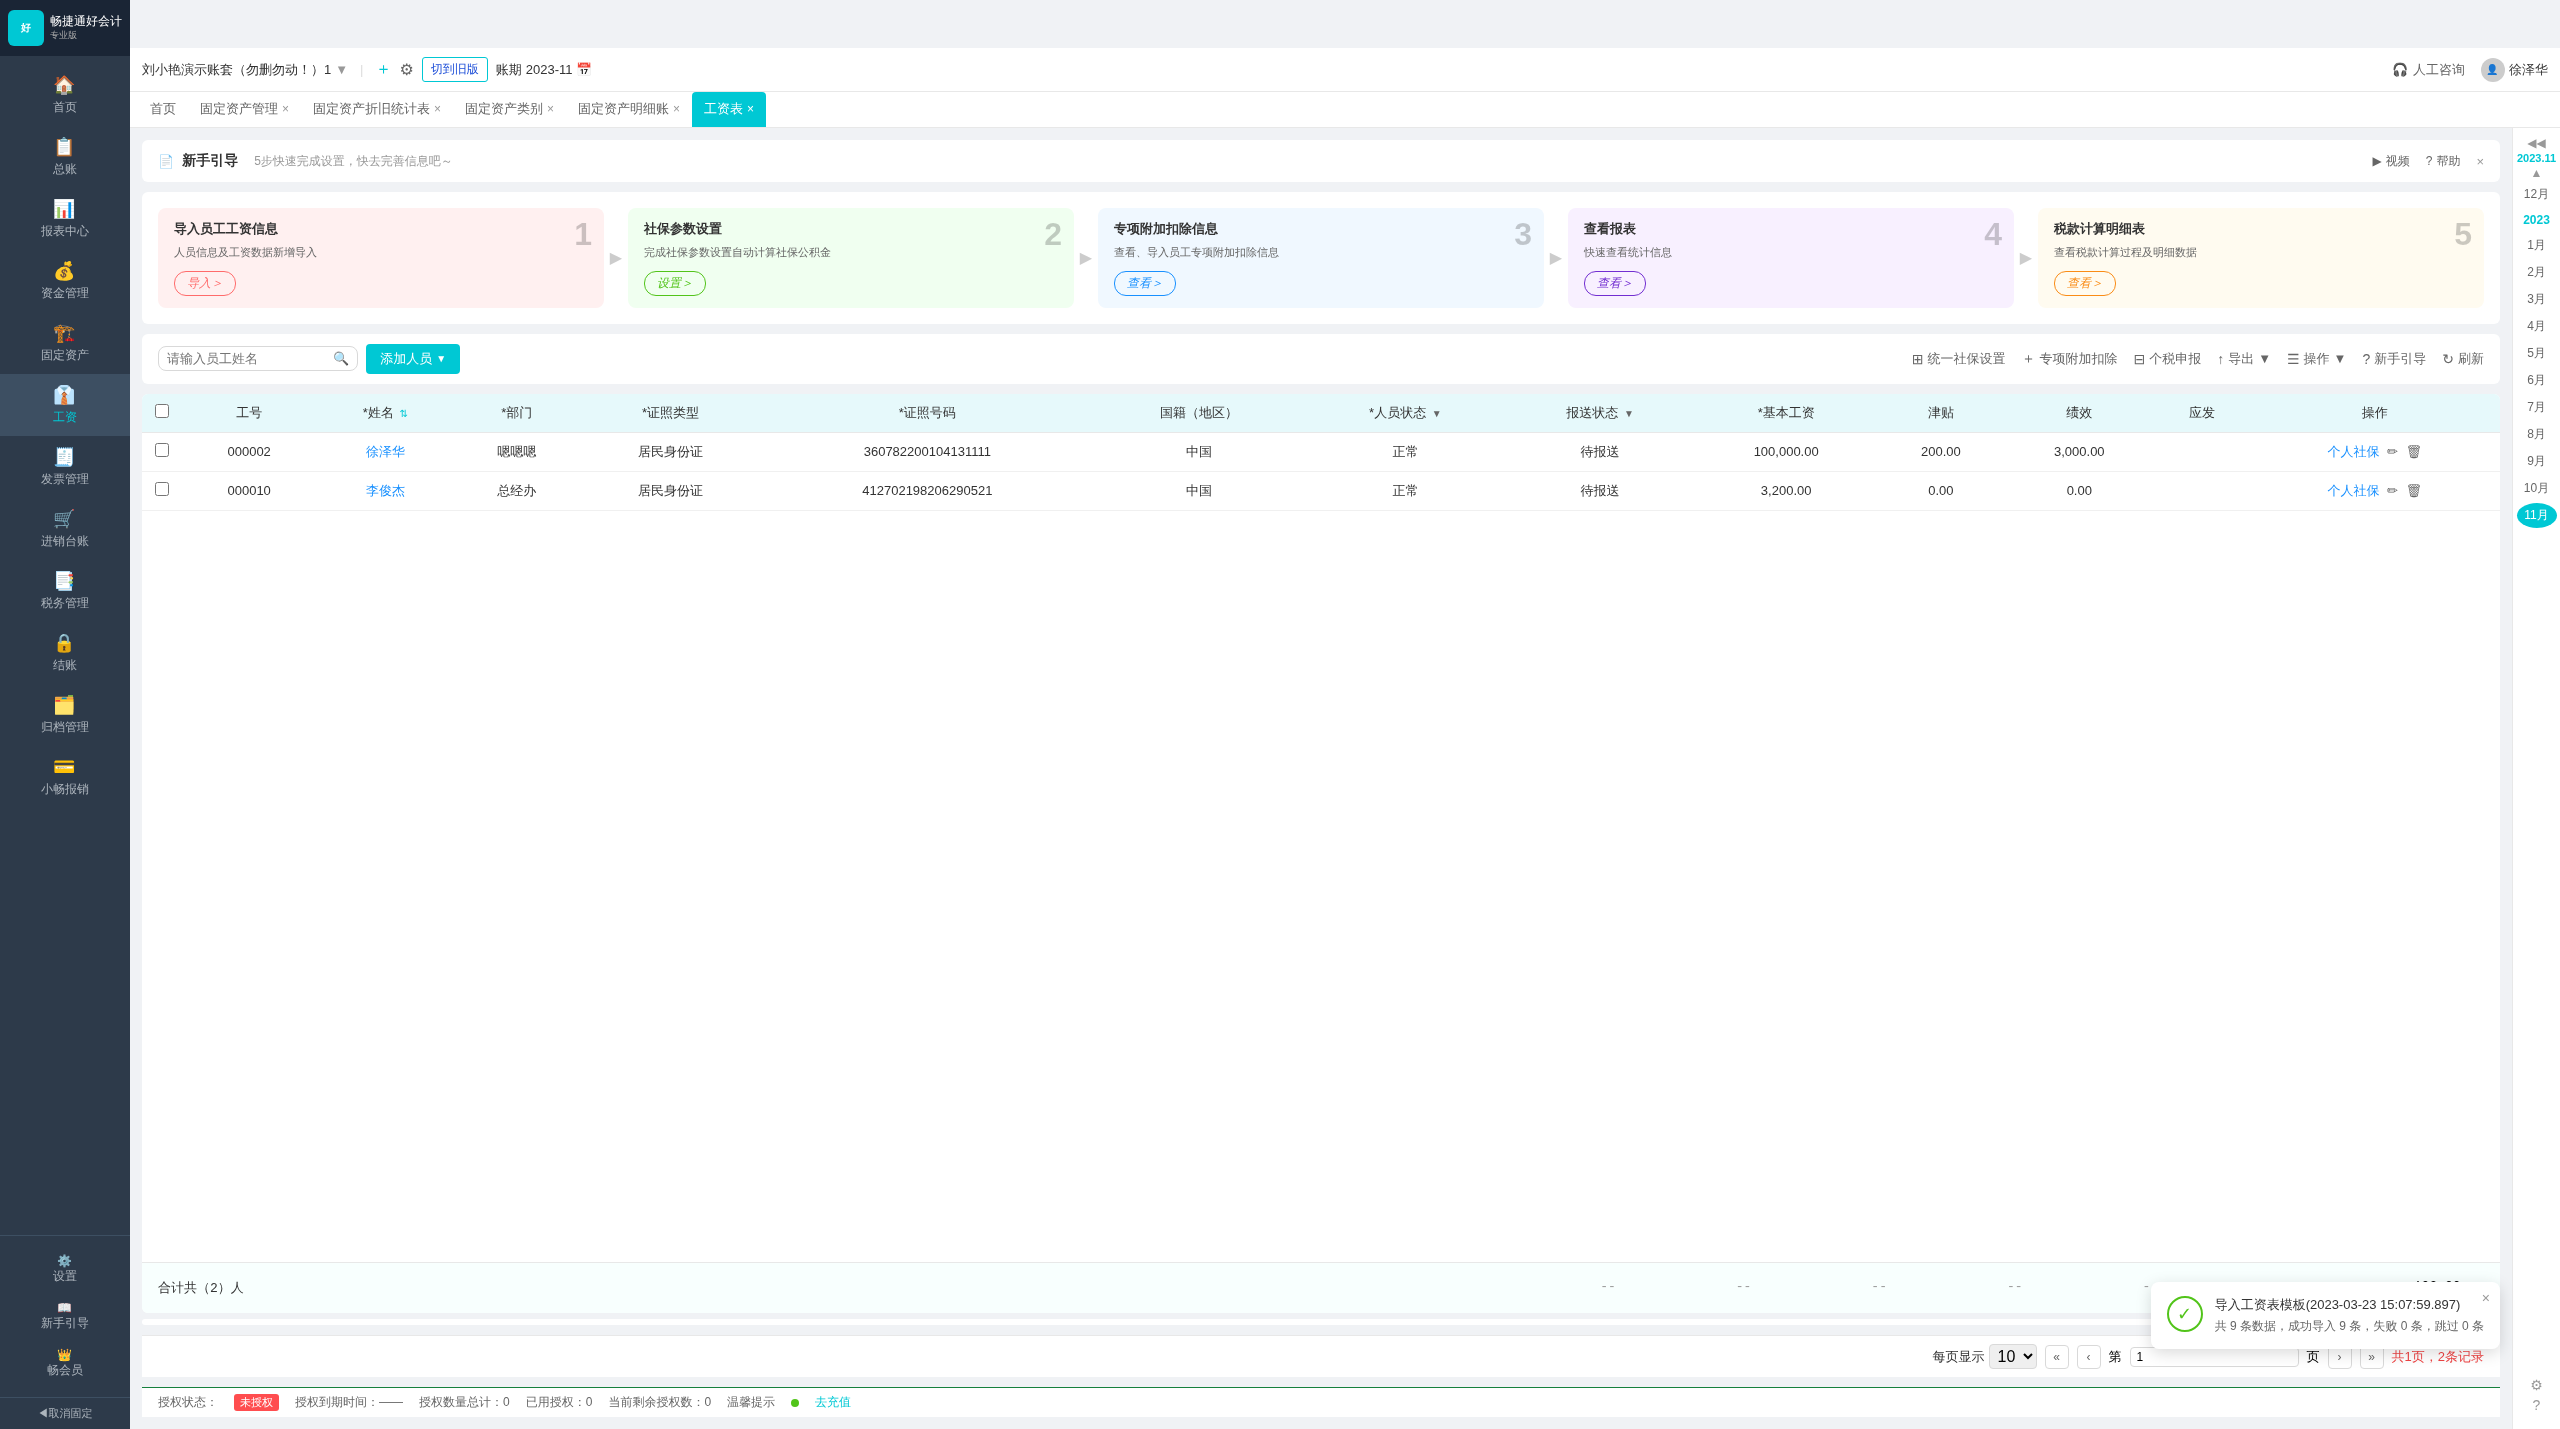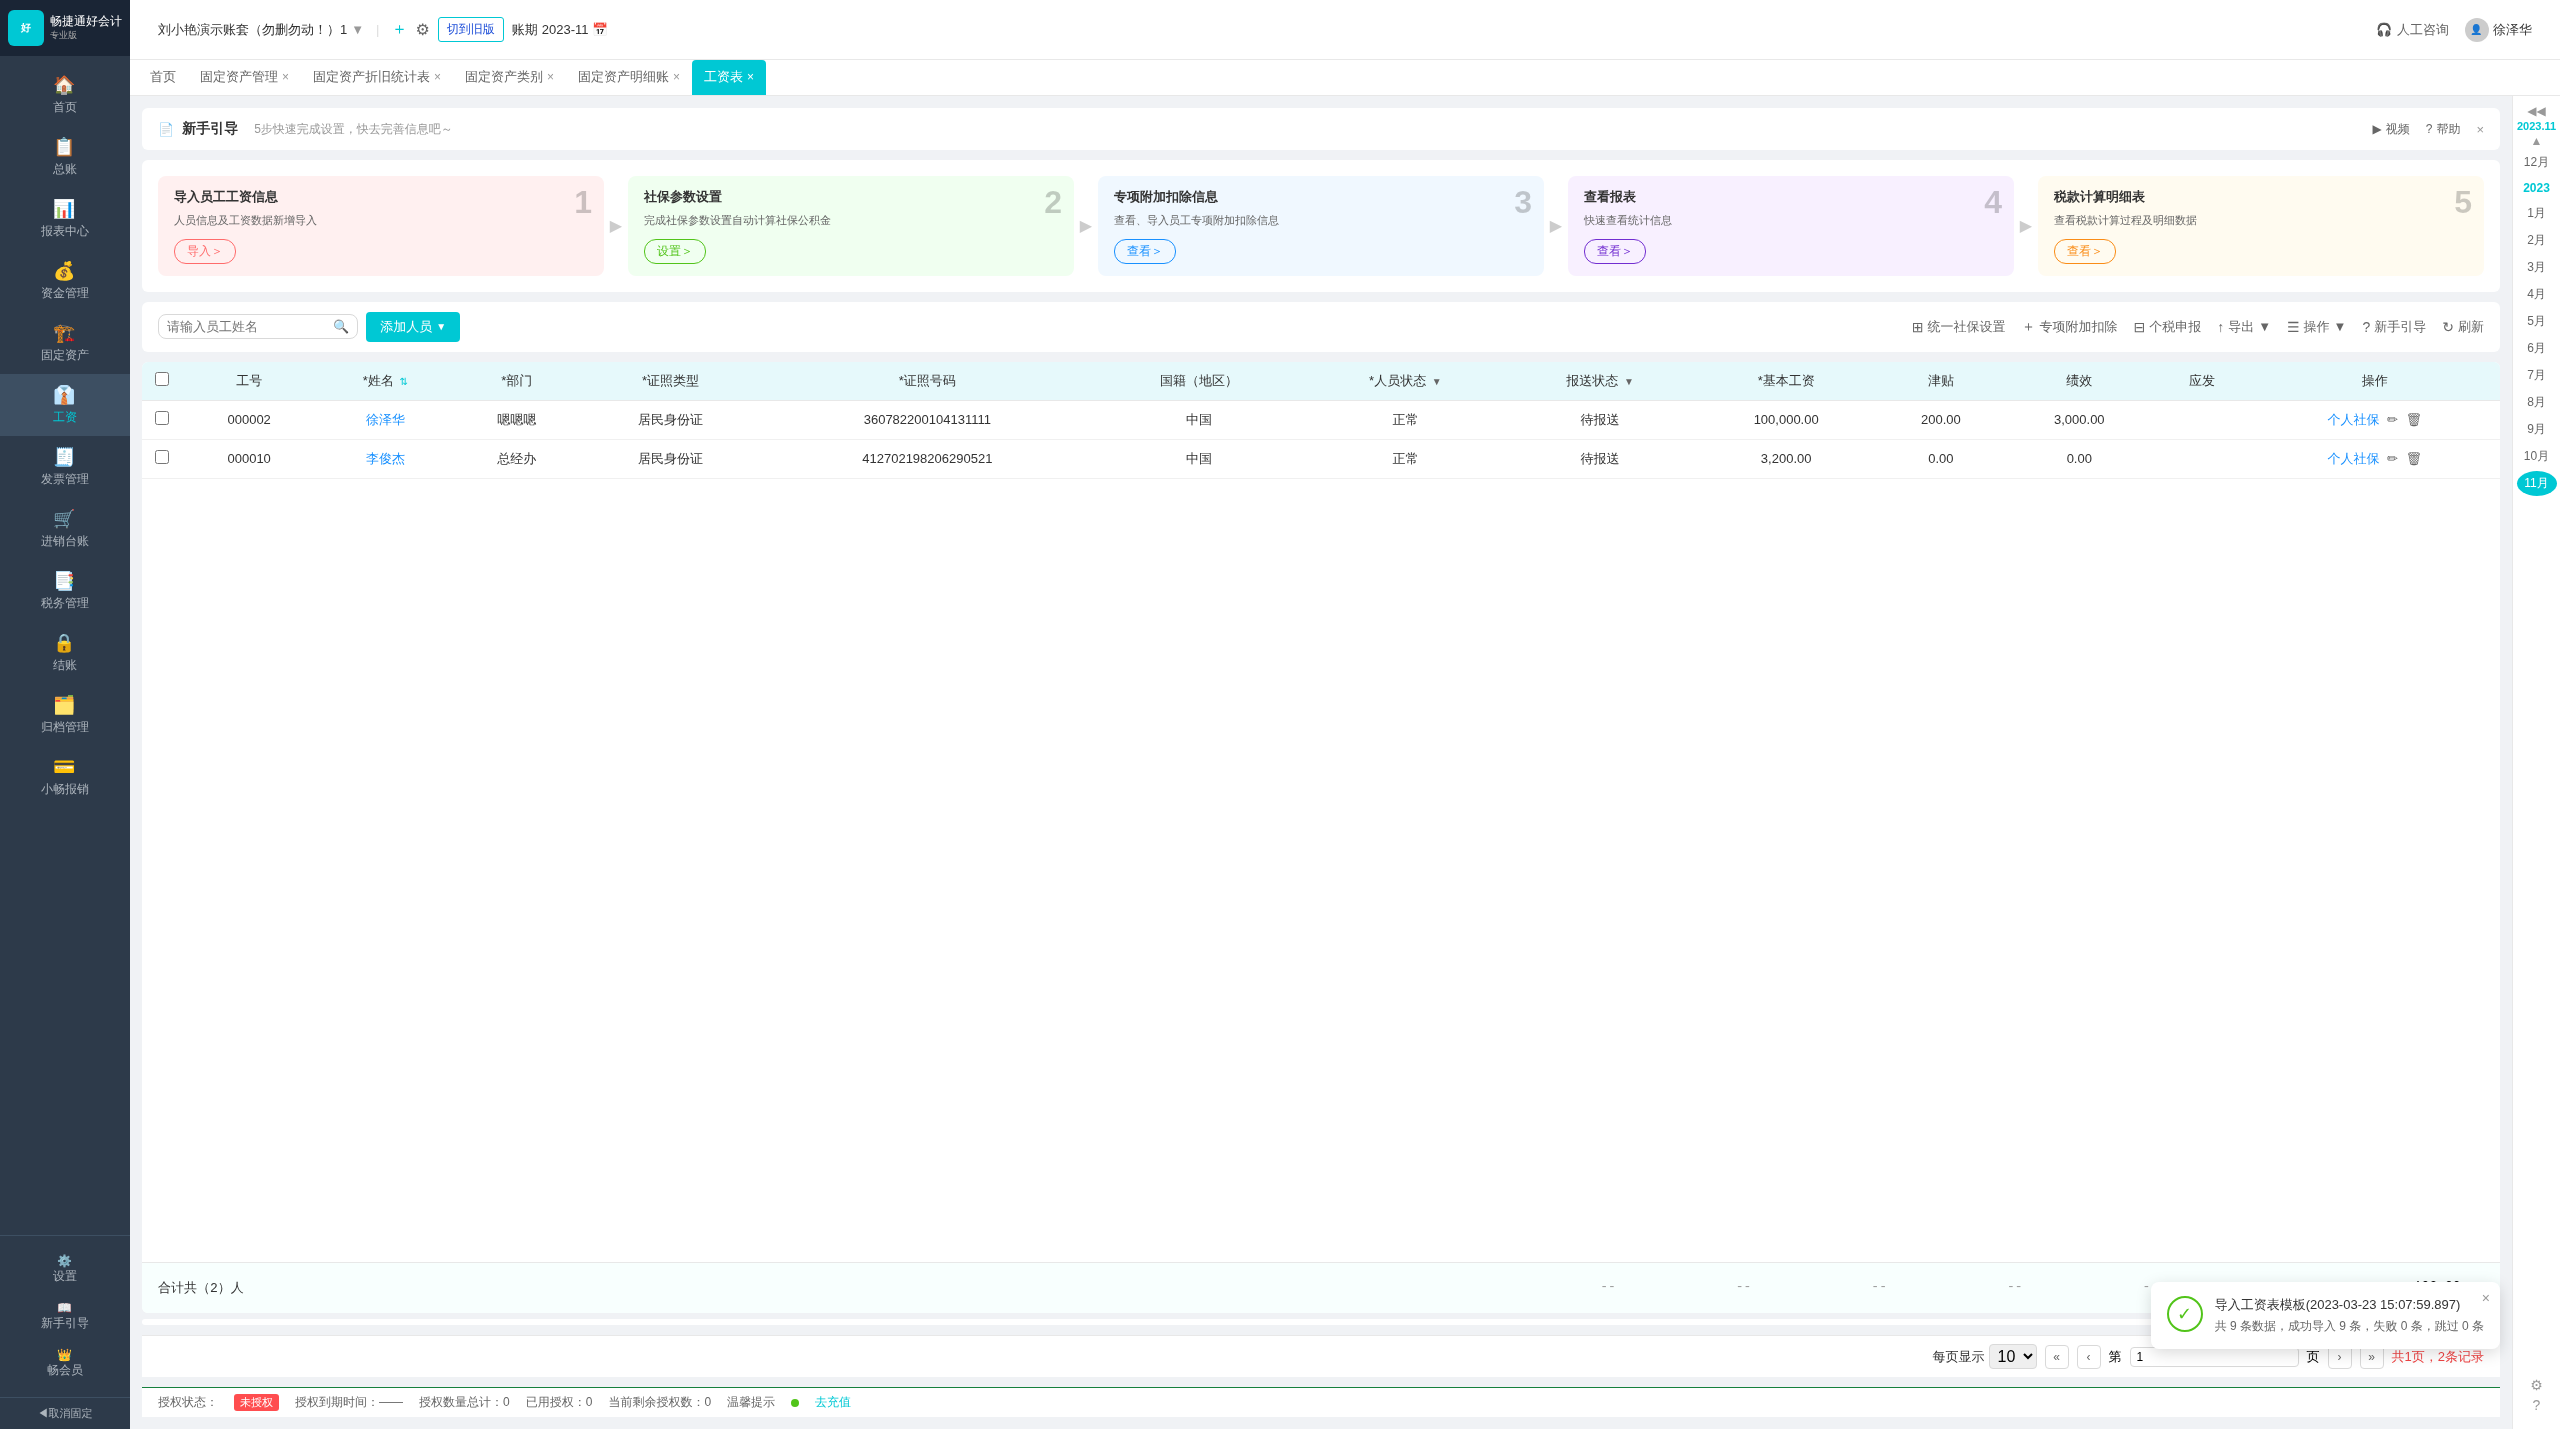--- a/index.html
+++ b/index.html
@@ -60,27 +60,28 @@
     .main {
       flex: 1;
       display: flex;
       flex-direction: column;
       overflow: hidden;
       background: #f0f2f5;
     }
 
     
     .topbar {
-      height: 60px;
+      height: 44px;
       background: white;
       display: flex;
       align-items: center;
-      padding: 0 28px;
+      padding: 0 12px;
       border-bottom: 1px solid #e8e8e8;
       gap: 8px;
+      margin-top: 48px;
     }
     .topbar-account {
       display: flex; align-items: center; gap: 4px;
       font-size: 13px; color: #333; cursor: pointer;
     }
     .topbar-account-arrow { color: #999; }
     .topbar-divider { color: #ddd; margin: 0 4px; }
     .topbar-add-btn { color: #00c8d4; cursor: pointer; font-size: 16px; }
     .topbar-settings { color: #666; cursor: pointer; font-size: 16px; }
     .topbar-version-btn {
@@ -192,20 +193,21 @@
     .wizard-step-desc { font-size: 11px; color: #666; line-height: 1.5; }
     .wizard-step-btn {
       display: inline-flex; align-items: center; gap: 2px;
       padding: 3px 12px;
       border-radius: 12px;
       border: 1px solid currentColor;
       font-size: 12px;
       cursor: pointer;
       width: fit-content;
       margin-top: 4px;
+      font-style: italic;
     }
     .btn-red { color: #ff6b6b; border-color: #ff6b6b; background: transparent; }
     .btn-green { color: #52c41a; border-color: #52c41a; background: transparent; }
     .btn-blue { color: #1890ff; border-color: #1890ff; background: transparent; }
     .btn-purple { color: #722ed1; border-color: #722ed1; background: transparent; }
     .btn-orange { color: #fa8c16; border-color: #fa8c16; background: transparent; }
 
     
     .toolbar {
       background: white;

